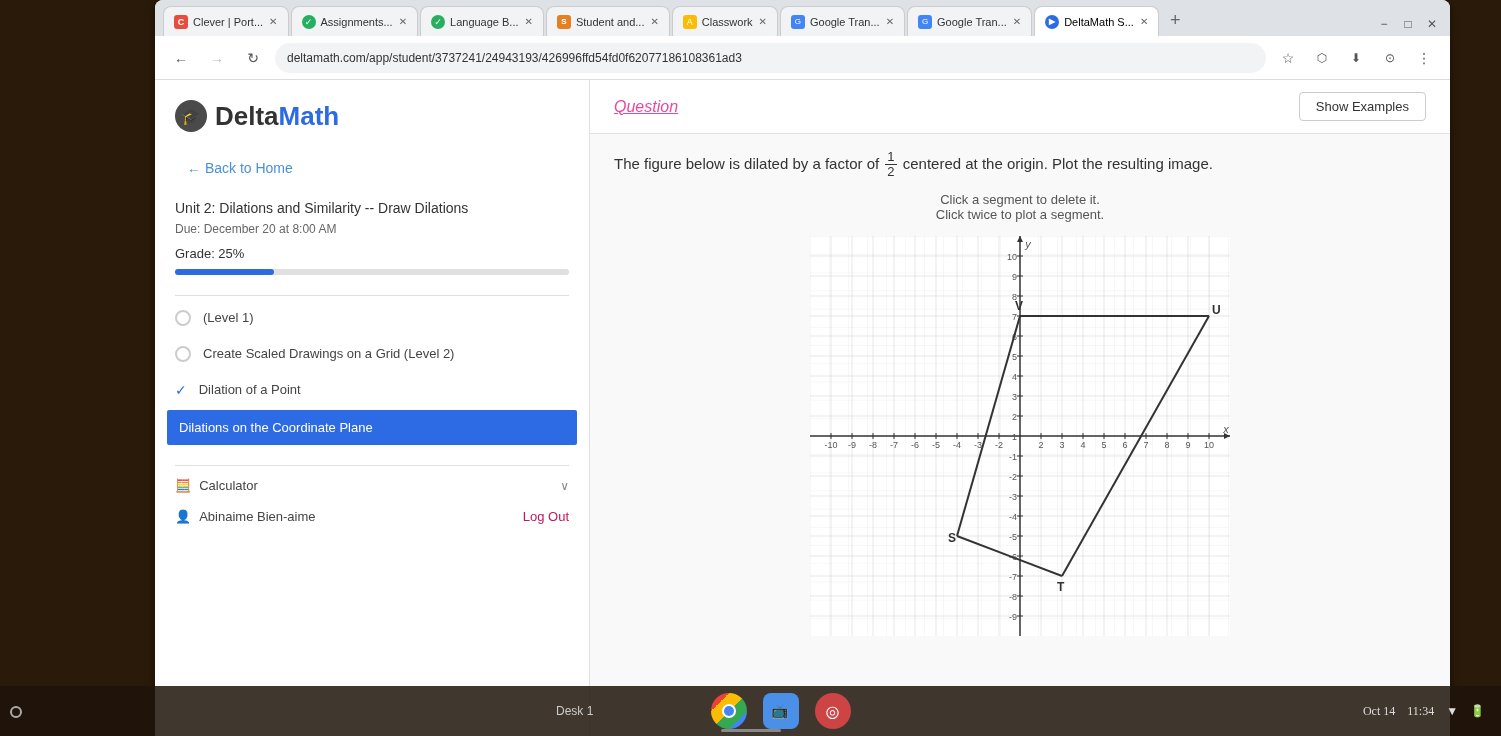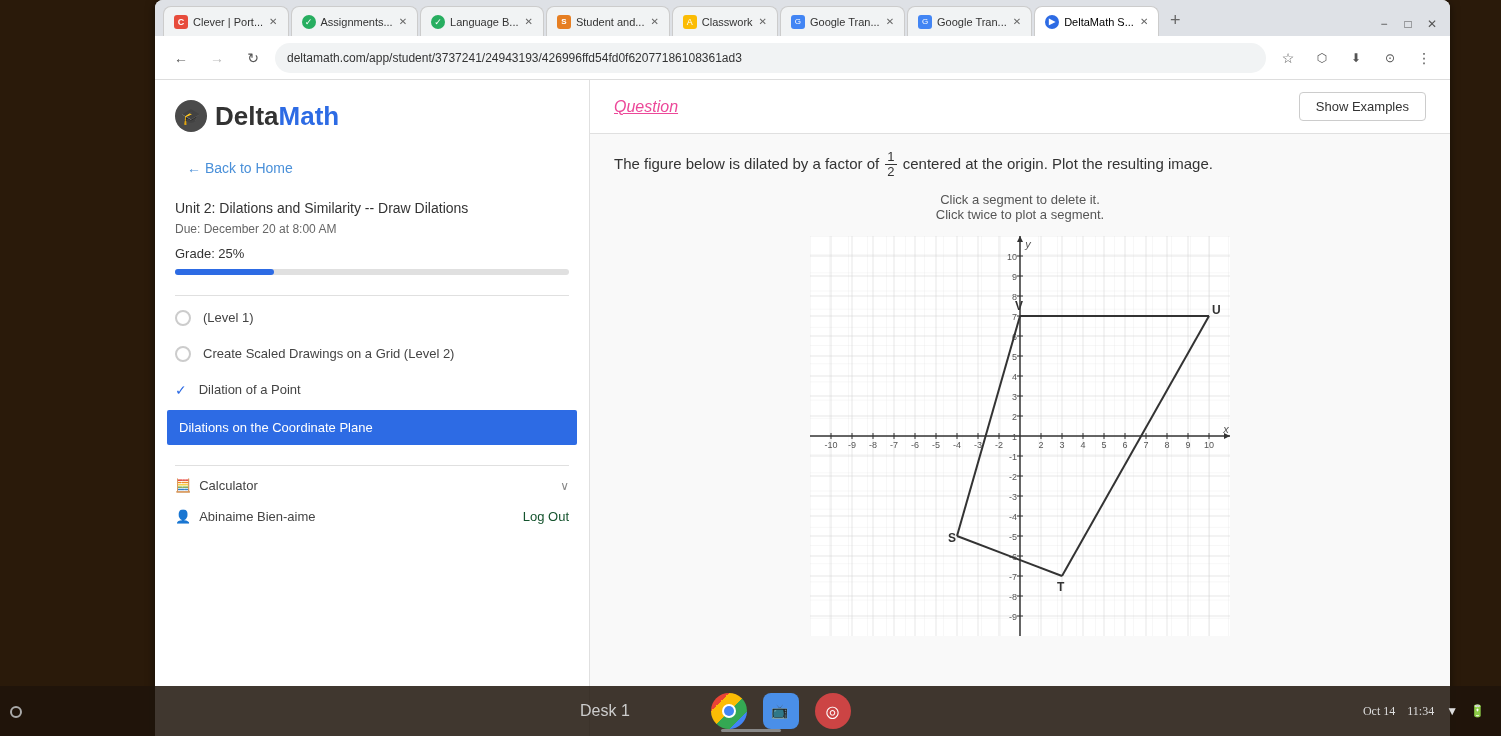--- a/index.html
+++ b/index.html
@@ -261,21 +261,21 @@
     .user-row {
       display: flex;
       align-items: center;
       justify-content: space-between;
       padding: 8px 20px;
       font-size: 13px;
       color: #444;
     }
 
     .logout-link {
-      color: #14532d;
+      color: #be185d;
       cursor: pointer;
       text-decoration: none;
     }
 
     
     .content-area {
       flex: 1;
       padding: 0;
       overflow-y: auto;
       background: #f9f9f9;
@@ -361,23 +361,23 @@
       background: rgba(30, 20, 10, 0.85);
       display: flex;
       align-items: center;
       justify-content: center;
       gap: 16px;
       z-index: 100;
     }
 
     .taskbar-desk {
       color: #ccc;
-      font-size: 16px;
+      font-size: 12px;
       position: absolute;
-      left: 580px;
+      left: 556px;
     }
 
     .taskbar-icon {
       width: 36px;
       height: 36px;
       border-radius: 50%;
       display: flex;
       align-items: center;
       justify-content: center;
       cursor: pointer;

